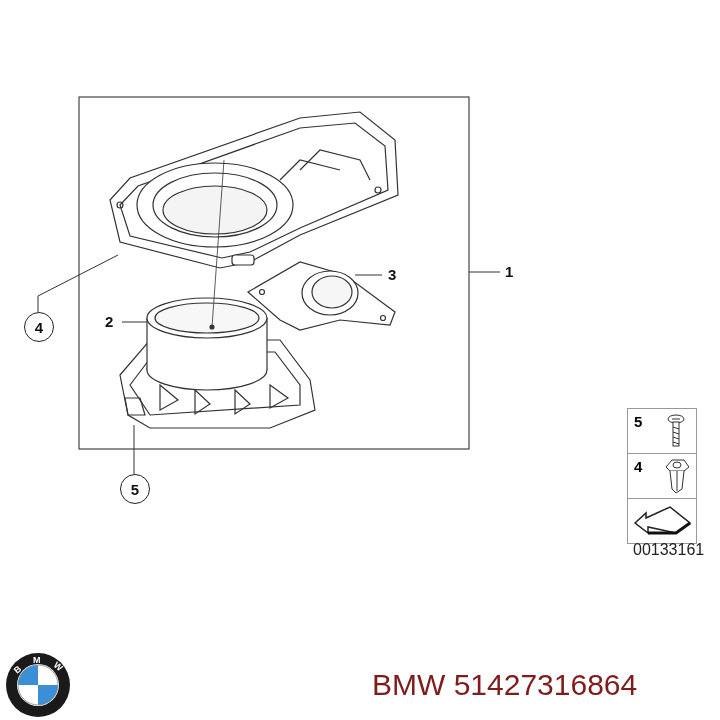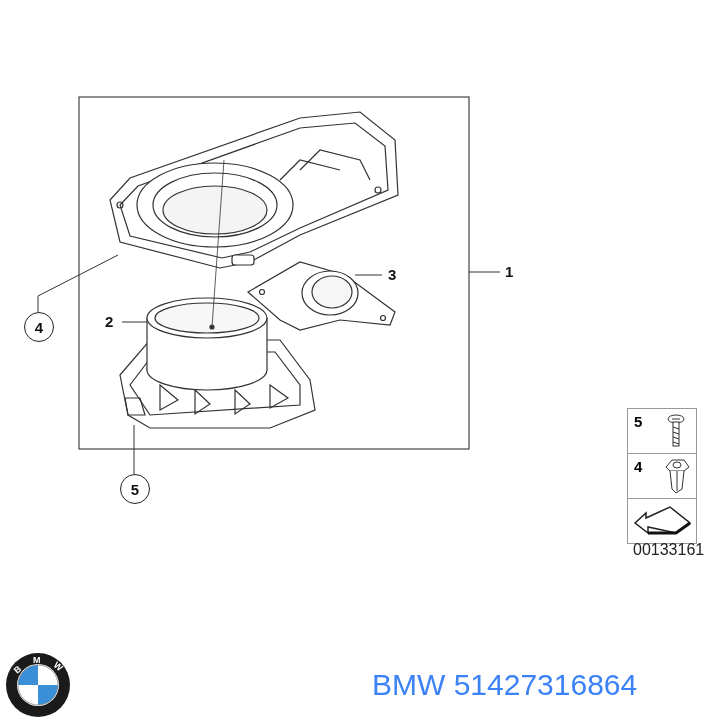--- a/index.html
+++ b/index.html
@@ -6,21 +6,21 @@
   body { width:720px; height:720px; position:relative; overflow:hidden; font-family:"Liberation Sans", sans-serif; }
   .abs { position:absolute; }
   svg.diagram { position:absolute; left:0; top:0; }
   .label { position:absolute; font-weight:bold; font-size:15px; color:#111; }
   .circle-label { position:absolute; width:30px; height:30px; border:1.5px solid #222; border-radius:50%; display:flex; align-items:center; justify-content:center; font-weight:bold; font-size:15px; color:#111; background:#fff; box-sizing:border-box; }
   .legend { position:absolute; left:627px; top:408px; width:68px; border:1px solid #999; }
   .legend-cell { height:44px; border-bottom:1px solid #999; position:relative; }
   .legend-cell:last-child { border-bottom:none; }
   .legend-num { position:absolute; left:6px; top:4px; font-weight:bold; font-size:15px; }
   .code { position:absolute; left:633px; top:541px; font-size:16px; color:#222; }
-  .title { position:absolute; left:372px; top:668px; font-size:30px; color:#3b82f6; letter-spacing:0px; }
+  .title { position:absolute; left:372px; top:668px; font-size:30px; color:#7f1d1d; letter-spacing:0px; }
 </style>
 </head>
 <body>
 
 <svg class="diagram" width="720" height="720" viewBox="0 0 720 720">
 
   <rect x="79" y="97" width="390" height="352" fill="none" stroke="#444" stroke-width="1.2"></rect>
 
   <line x1="469" y1="272" x2="500" y2="272" stroke="#333" stroke-width="1"></line>
 

